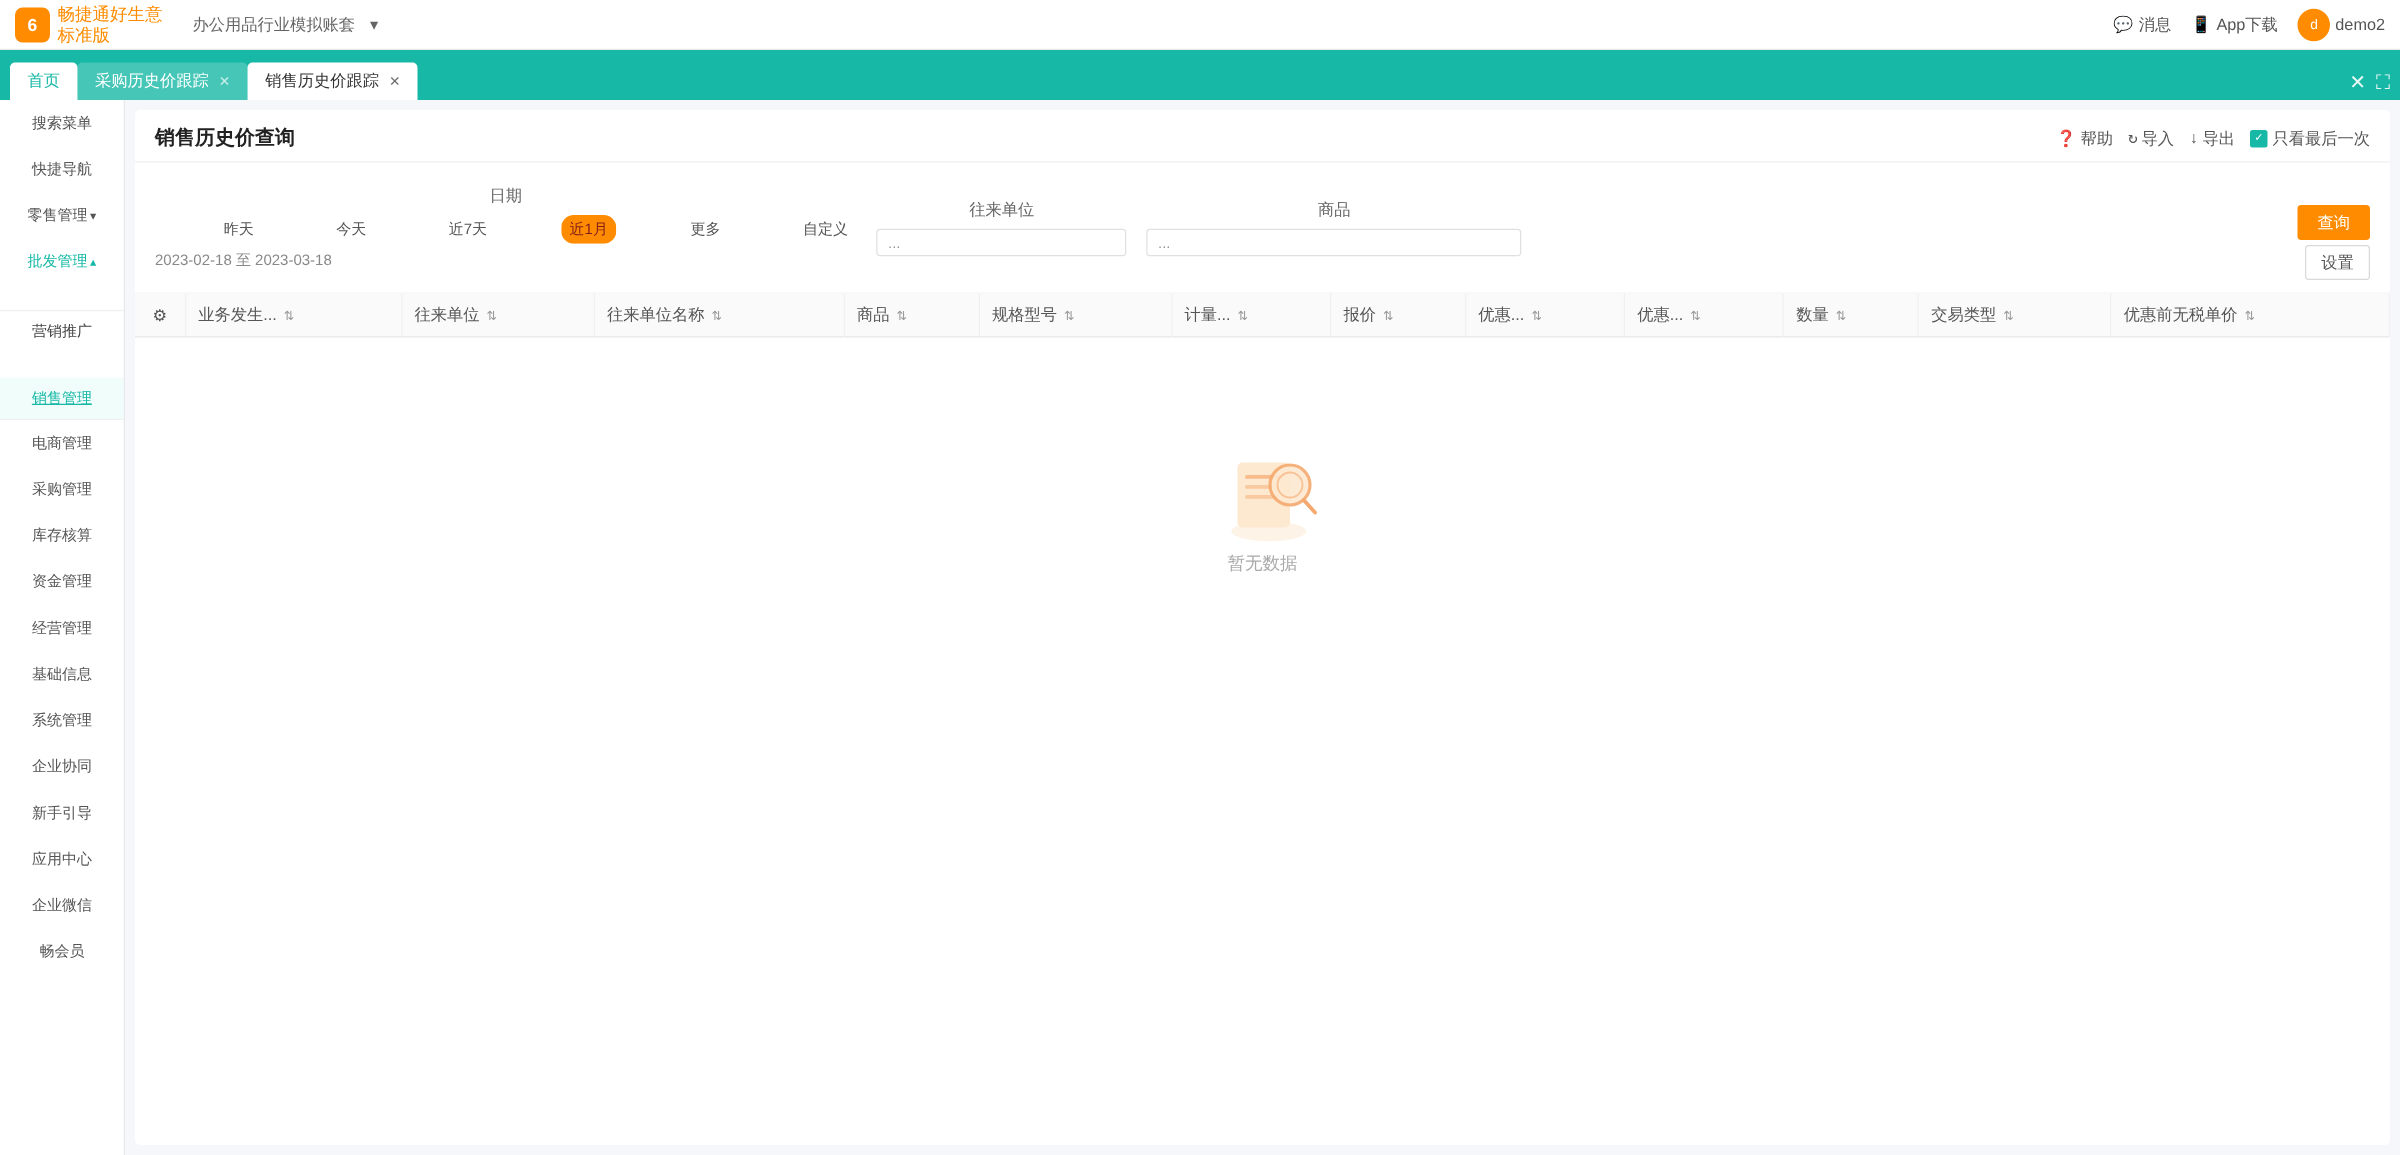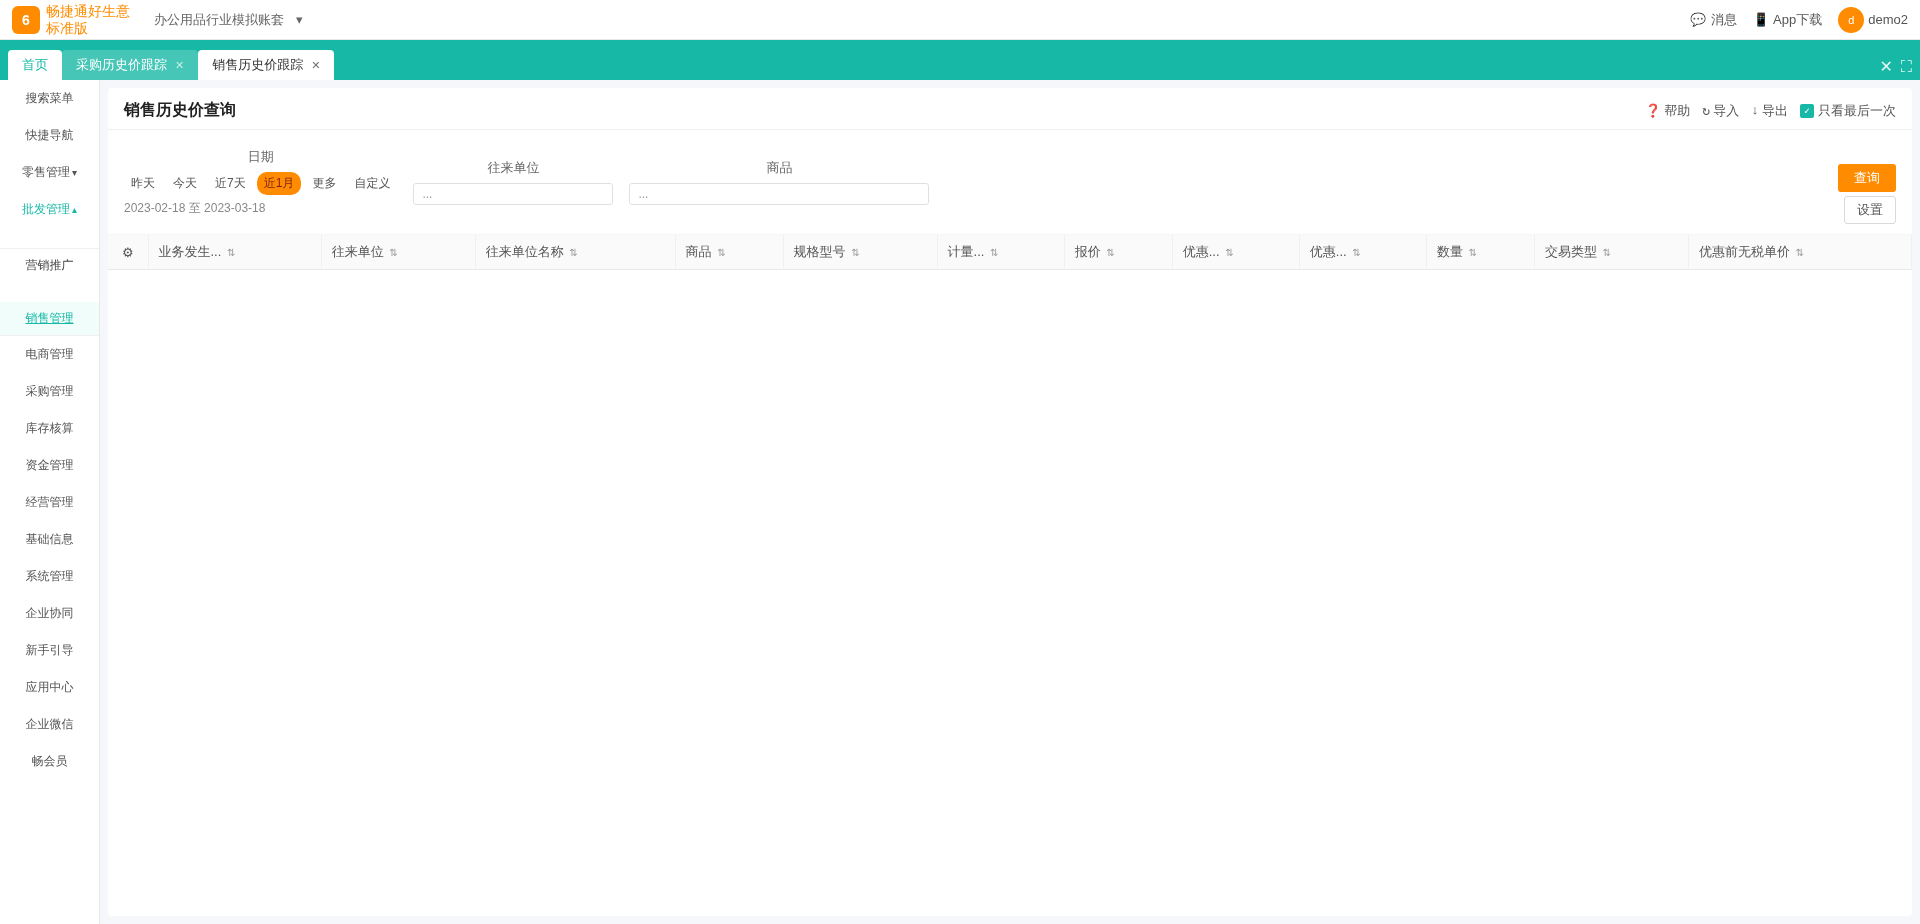--- a/index.html
+++ b/index.html
@@ -51,21 +51,21 @@
     .page-actions span { display: flex; align-items: center; gap: 3px; cursor: pointer; }
     .checkbox-label { display: flex; align-items: center; gap: 4px; }
     .checkbox-teal { width: 14px; height: 14px; background: #17b8a6; border-radius: 2px; display: flex; align-items: center; justify-content: center; }
     .checkbox-teal::after { content: '✓'; color: #fff; font-size: 10px; }
 
     
     .filter-bar { padding: 10px 16px; display: flex; align-items: center; gap: 16px; flex-wrap: wrap; flex-shrink: 0; border-bottom: 1px solid #f5f5f5; }
     .filter-item { display: flex; align-items: center; gap: 6px; font-size: 13px; color: #555; flex-direction: column; }
     .filter-label { color: #666; white-space: nowrap; }
     .date-btns { display: flex; align-items: center; gap: 4px; }
-    .date-btn { padding: 2px 6px; border-radius: 3px; cursor: pointer; font-size: 12px; color: #555; border: 1px solid transparent; }
+    .date-btn { padding: 2px 6px; border-radius: 3px; cursor: pointer; font-size: 12px; color: #555; border: 1px solid transparent; margin-left: 48px; }
     .date-btn.active { background: #ff8c00; color: #7f1d1d; border-radius: 10px; }
     .date-range { font-size: 12px; color: #888; margin-top: 2px; }
     .filter-input { display: flex; align-items: center; border: 1px solid #e0e0e0; border-radius: 3px; padding: 3px 8px; gap: 4px; min-width: 200px; background: #fff; cursor: pointer; }
     .filter-input span { color: #ccc; font-size: 12px; }
     .query-btn { background: #ff8c00; color: #fff; border: none; border-radius: 3px; padding: 5px 16px; cursor: pointer; font-size: 13px; }
     .settings-btn { background: #fff; color: #555; border: 1px solid #d9d9d9; border-radius: 3px; padding: 4px 12px; cursor: pointer; font-size: 13px; }
     .filter-right { margin-left: auto; display: flex; flex-direction: column; gap: 4px; align-items: flex-end; margin-top: 24px; }
 
     
     .table-container { flex: 1; overflow: auto; }
@@ -313,17 +313,32 @@
               <th>
                 <span>优惠前无税单价</span>
                 <span class="col-sort">⇅</span>
               </th>
             </tr>
           </thead>
           <tbody id="table-body">
           </tbody>
         </table>
 
+        <div class="empty-state" style="padding: 80px 0 60px;">
+          <div class="empty-icon">
+            <svg width="90" height="90" viewBox="0 0 90 90" xmlns="http://www.w3.org/2000/svg">
+              <ellipse cx="45" cy="75" rx="30" ry="8" fill="#fde8d0" opacity="0.5"></ellipse>
+              <rect x="20" y="20" width="42" height="52" rx="4" fill="#fde8d0"></rect>
+              <rect x="26" y="30" width="30" height="3" rx="1.5" fill="#f5a96e" opacity="0.7"></rect>
+              <rect x="26" y="38" width="22" height="3" rx="1.5" fill="#f5a96e" opacity="0.5"></rect>
+              <rect x="26" y="46" width="26" height="3" rx="1.5" fill="#f5a96e" opacity="0.5"></rect>
+              <circle cx="62" cy="38" r="16" fill="#fde8d0" stroke="#f5a96e" stroke-width="2.5" opacity="0.9"></circle>
+              <line x1="73" y1="50" x2="82" y2="60" stroke="#f5a96e" stroke-width="3" stroke-linecap="round"></line>
+              <circle cx="62" cy="38" r="10" fill="none" stroke="#f5a96e" stroke-width="1.5" opacity="0.6"></circle>
+            </svg>
+          </div>
+          <span>暂无数据</span>
+        </div>
       </div>
 
     </div>
   </div>
 </div>
 
 </body></html>

